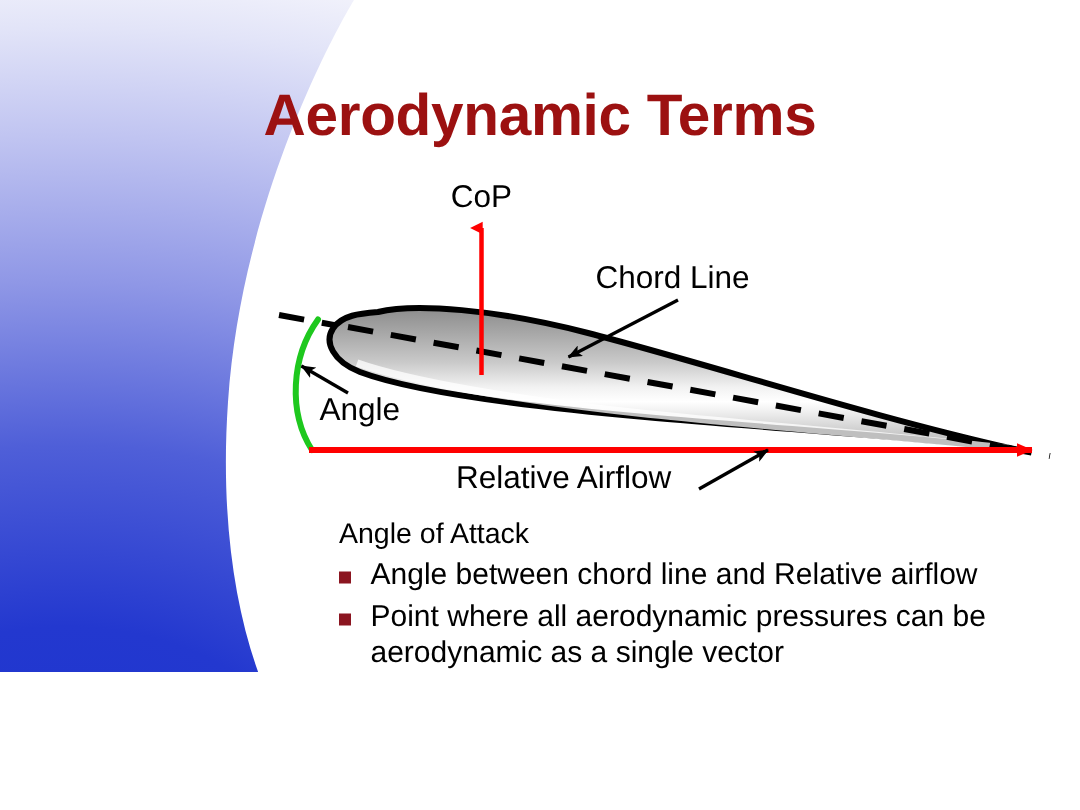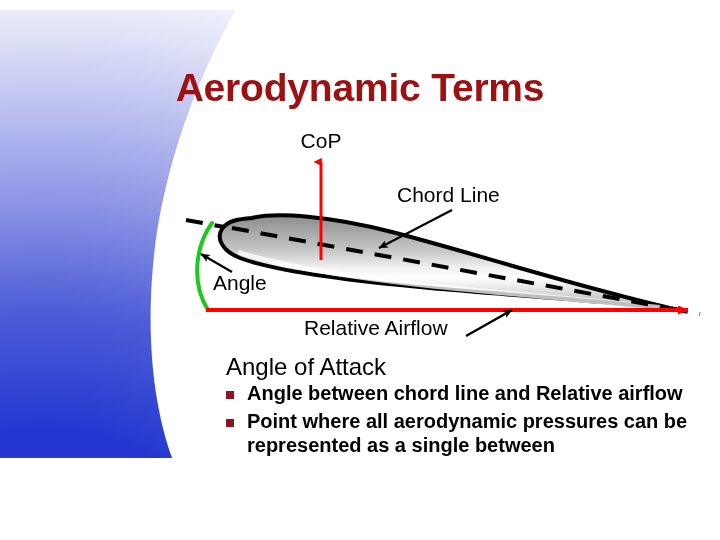--- a/index.html
+++ b/index.html
@@ -7,21 +7,20 @@
     padding: 0;
     background: #ffffff;
   }
   #slide {
     position: relative;
     width: 720px;
     height: 448px;
     background: #ffffff;
     overflow: hidden;
     font-family: "Liberation Sans", sans-serif;
-    margin-top: 10px;
   }
   
   #bg-decor {
     position: absolute;
     left: 0;
     top: 0;
     width: 720px;
     height: 540px;
     pointer-events: none;
   }
@@ -47,21 +46,21 @@
     height: 230px;
   }
   
   #body-block {
     position: absolute;
     left: 226px;
     top: 344px;
     width: 470px;
   }
   .lvl1 {
-    font-size: 24px;
+    font-size: 19px;
     color: #000000;
     line-height: 25px;
     margin: 0 0 2px 0;
   }
   .bullet-row {
     display: flex;
     align-items: flex-start;
     margin: 0 0 4px 0;
   }
   .bullet-mark {
@@ -71,21 +70,20 @@
     background: #8b1520;
     margin-top: 10px;
     margin-right: 13px;
   }
   .lvl2 {
     font-size: 20px;
     color: #000000;
     line-height: 24px;
     margin: 0;
     flex: 1 1 auto;
-    font-weight: bold;
   }
 </style>
 </head>
 <body>
 
 <div id="slide">
 
   <svg id="bg-decor" viewBox="0 0 720 540">
     <defs>
       <radialGradient id="blueRad" cx="0.06" cy="1.02" r="1.12">
@@ -178,17 +176,17 @@
     <p class="lvl1">Angle of Attack</p>
 
     <div class="bullet-row">
       <span class="bullet-mark"></span>
       <p class="lvl2">Angle between chord line and Relative airflow</p>
     </div>
 
 
     <div class="bullet-row">
       <span class="bullet-mark"></span>
-      <p class="lvl2">Point where all aerodynamic pressures can be represented as a single between</p>
+      <p class="lvl2">Point where all aerodynamic pressures can be aerodynamic as a single vector</p>
     </div>
 
   </div>
 </div>
 
 </body></html>

